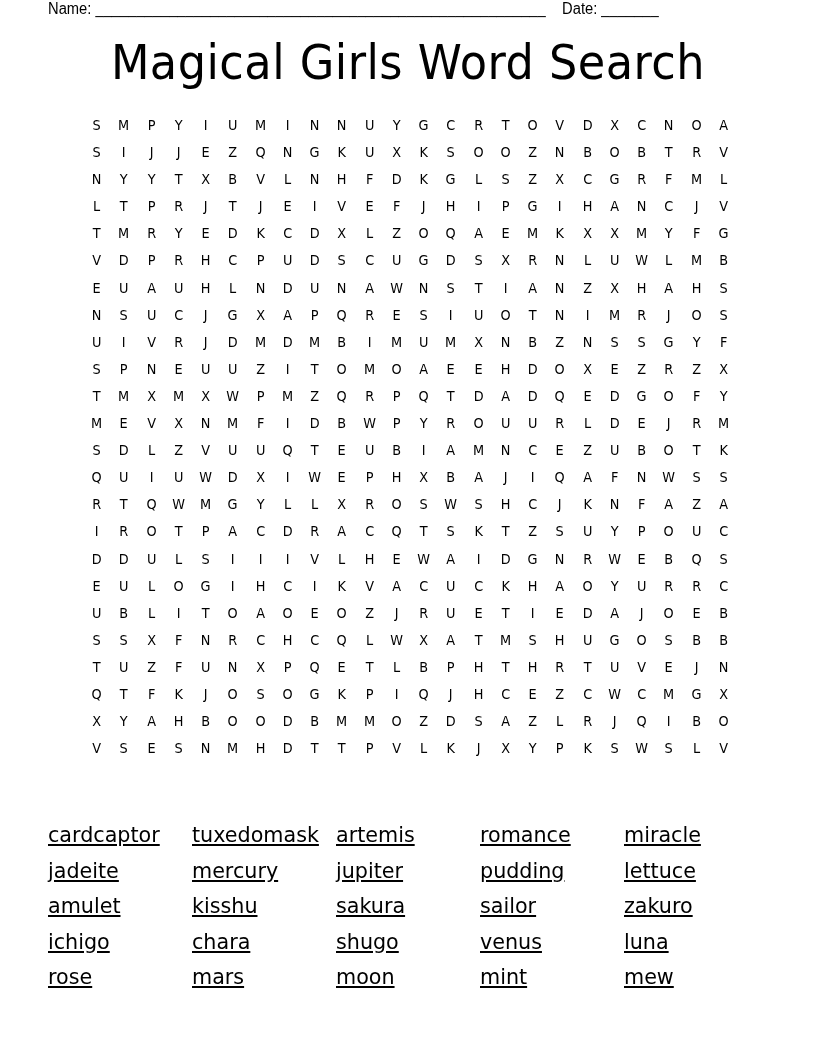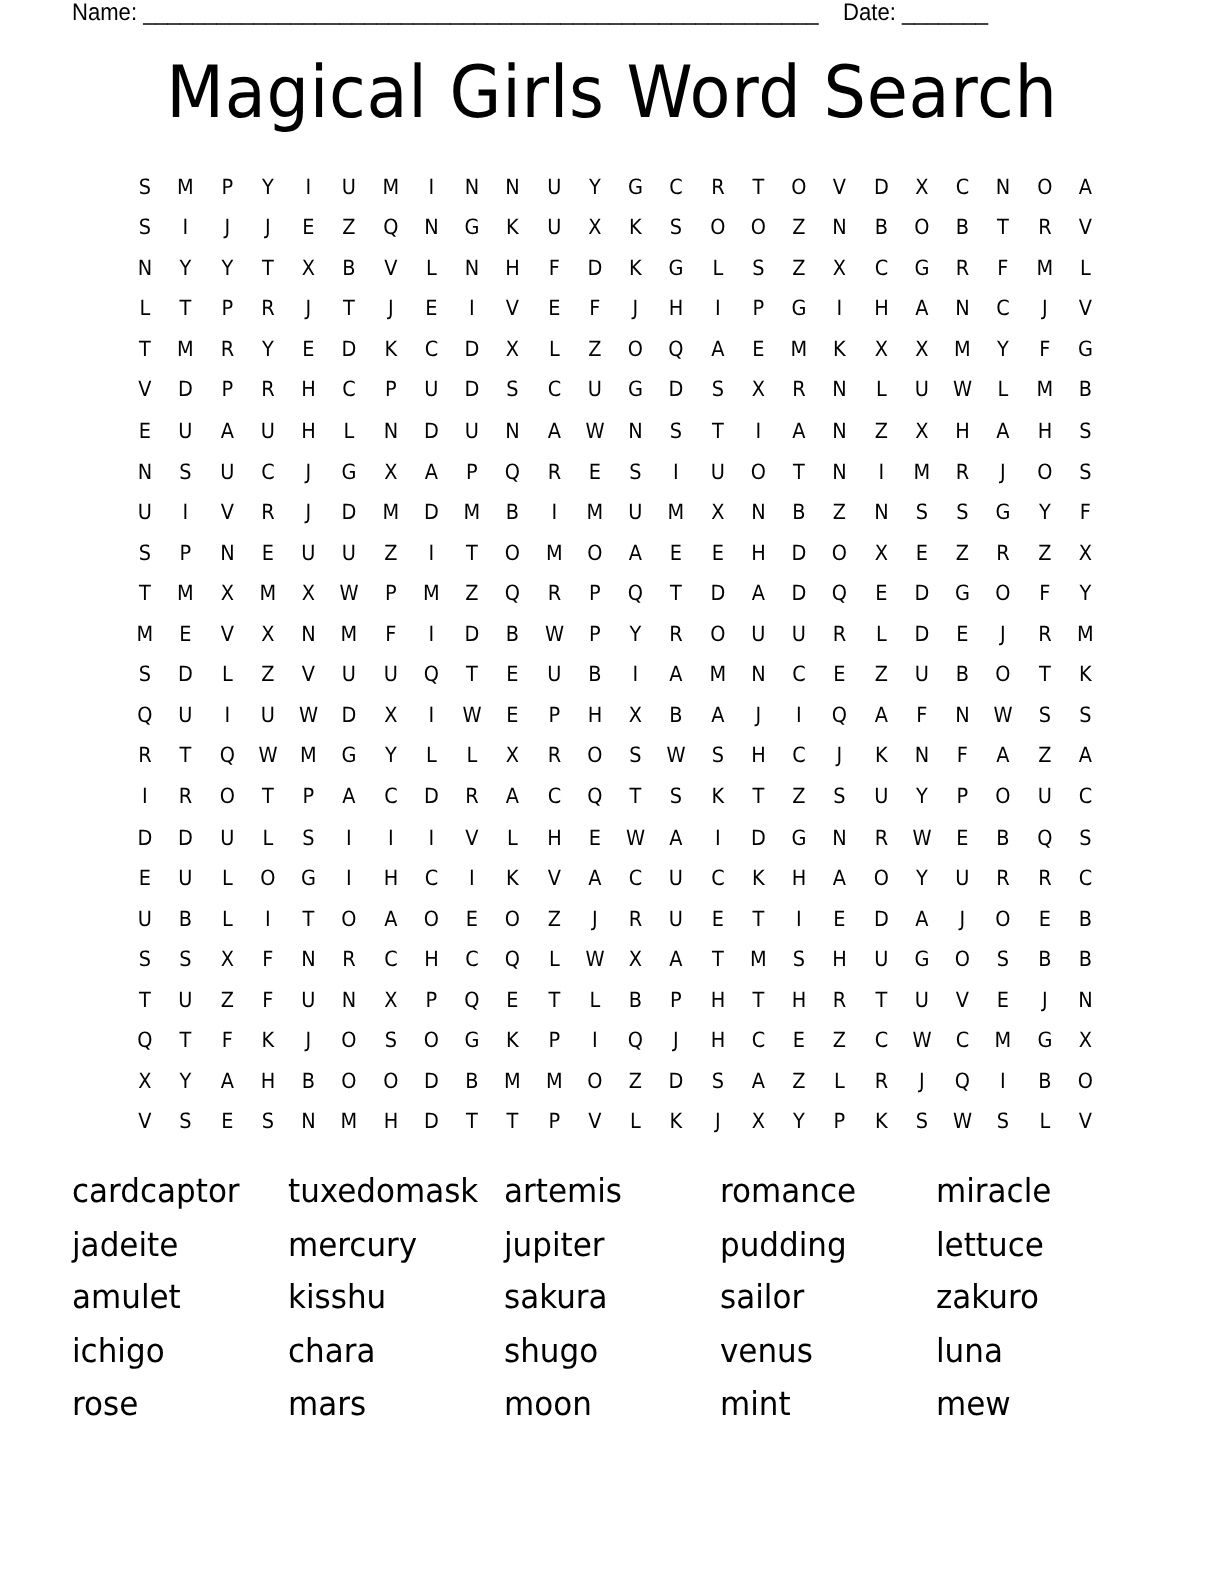--- a/index.html
+++ b/index.html
@@ -18,23 +18,24 @@
     .grid {
       position: absolute; top: 114px; left: 83px; width: 654px;
     }
     .grid-row { display: flex; height: 27.1px; }
     .cell {
       width: 27.3px; text-align: center;
       font-family: "DejaVu Sans", sans-serif; font-size: 14px; line-height: 22px;
       transform: scaleX(0.92);
     }
     .words {
-      position: absolute; top: 780px; left: 48px; width: 720px;
+      position: absolute; top: 820px; left: 48px; width: 720px;
       display: grid; grid-template-columns: 144px 144px 144px 144px 144px;
       grid-auto-rows: 35.5px;
+      text-decoration: underline;
     }
     .word {
       font-family: "DejaVu Sans", sans-serif; font-size: 22px; line-height: 30px;
       transform: scaleX(0.94); transform-origin: left center; white-space: nowrap;
     }
   </style>
 </head>
 <body>
 
 <div class="header-line">

